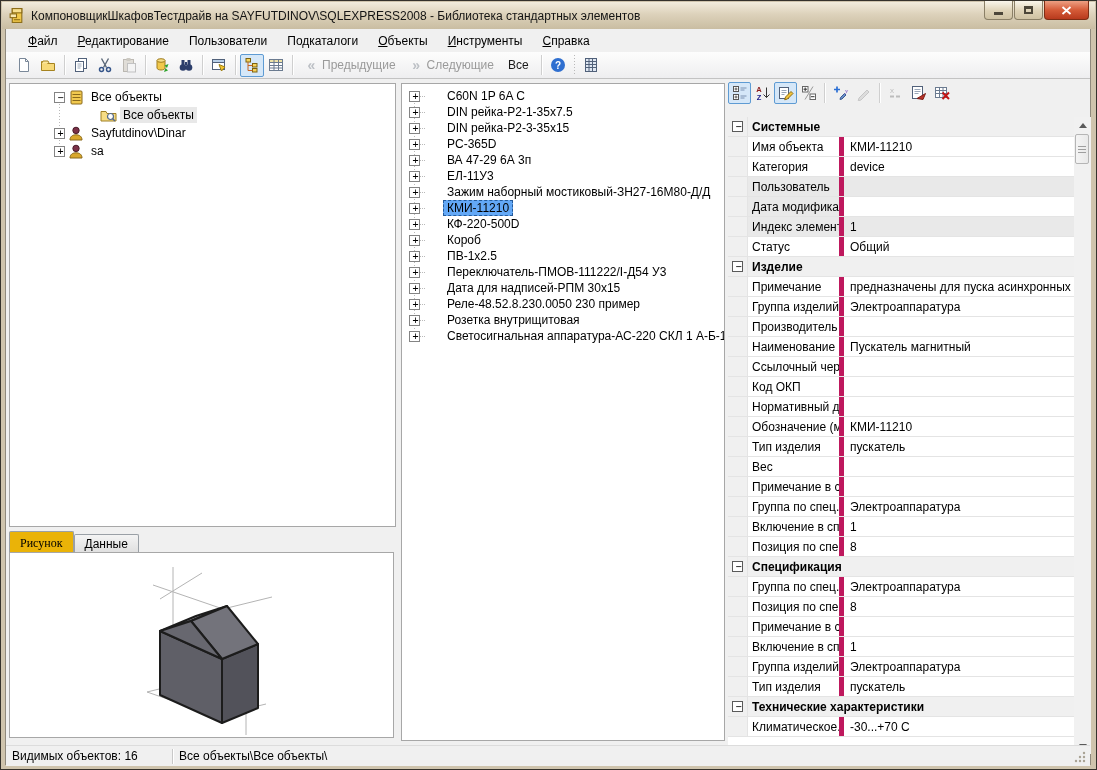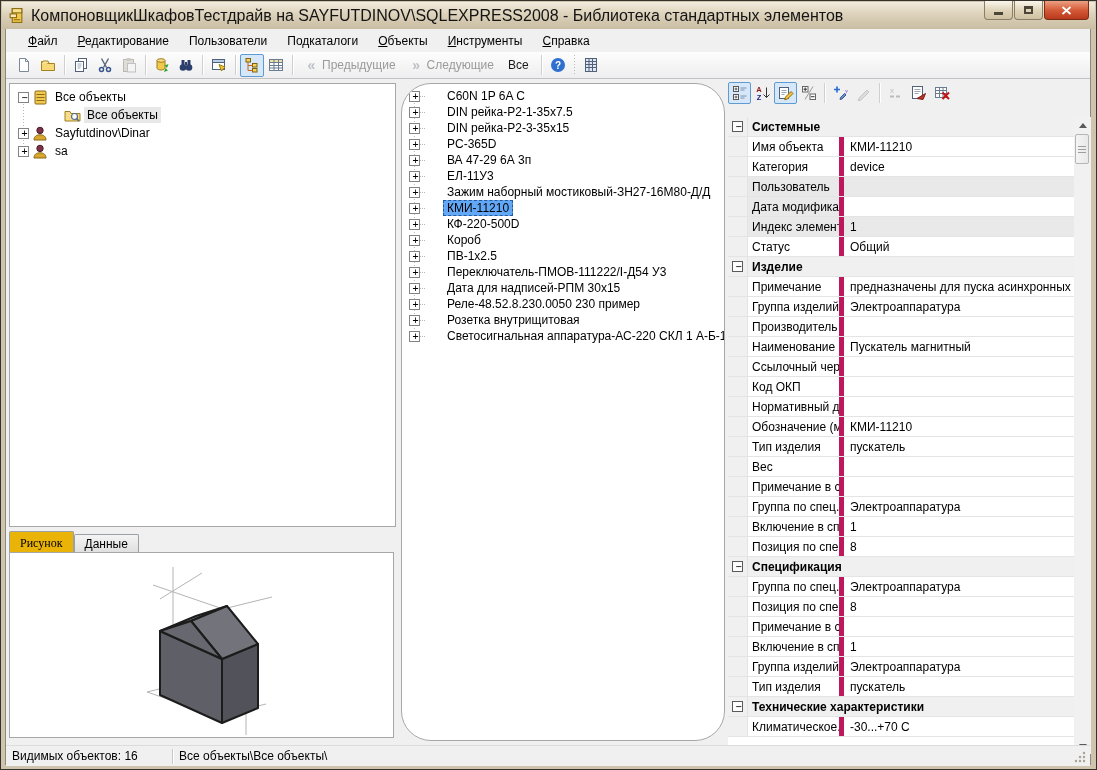--- a/index.html
+++ b/index.html
@@ -5,21 +5,21 @@
   html,body{margin:0;padding:0;background:#9c9484;}
   *{box-sizing:border-box;}
   body{font-family:"Liberation Sans", sans-serif;font-size:12px;color:#000;}
   .window{position:relative;width:1097px;height:770px;background:#cfc4ad;border:1px solid #35322c;overflow:hidden;}
   .client-bg{position:absolute;left:4px;right:5px;top:28px;bottom:4px;background:#f0f0f0;border:1px solid #8f897c;}
 
   
   .titlebar{position:absolute;left:1px;right:1px;top:1px;height:27px;
     background:linear-gradient(#f2ecdd,#ddd2bb 45%,#c9bda2);display:flex;align-items:center;padding:0 6px;}
   .titlebar .app-icon{width:17px;height:17px;margin-right:6px;flex:0 0 auto;}
-  .title-text{font-size:16px;color:#141414;white-space:nowrap;overflow:hidden;}
+  .title-text{font-size:12px;color:#141414;white-space:nowrap;overflow:hidden;}
   .win-buttons{position:absolute;top:0;right:7px;display:flex;}
   .wbtn{width:29px;height:19px;border:1px solid #8a7f66;border-top:none;border-radius:0 0 4px 4px;
     background:linear-gradient(#faf6ec,#ded2b6 55%,#cfc2a3);display:flex;align-items:center;justify-content:center;margin-left:0;}
   .wbtn + .wbtn{margin-left:1px;}
   .wbtn.close{width:45px;background:linear-gradient(#eda083,#d55b38 50%,#b83a1d);border-color:#7e2d14;}
   .glyph-min{width:9px;height:3px;background:#4c4639;margin-top:6px;}
   .glyph-max{width:9px;height:8px;border:2px solid #4c4639;border-top-width:3px;background:transparent;}
 
   
   .menubar{position:absolute;left:5px;right:6px;top:28px;height:23px;background:#f0f0f0;display:flex;align-items:center;padding-left:12px;}
@@ -33,22 +33,22 @@
   .tbtn.toggled{background:#d5e7f8;border-color:#5e9bd3;}
   .tbtn.disabled{opacity:.55;}
   .tsep{width:1px;height:20px;background:#cfcfcf;margin:0 4px;box-shadow:1px 0 0 #fff;}
   .tsep.dotted{background:repeating-linear-gradient(to bottom,#b9b9b9 0 1px,transparent 1px 3px);box-shadow:none;}
   .nav-label{color:#9a9a9a;margin:0 6px 0 1px;white-space:nowrap;}
   .nav-arrows{color:#8e959e;font-size:14px;font-weight:bold;letter-spacing:-1px;margin-left:4px;}
   .all-label{color:#1a1a1a;margin:4px 8px;}
 
   
   .panel{position:absolute;background:#fff;border:1px solid #a7a7a7;}
-  .left-tree-panel{left:8px;top:82px;width:387px;height:444px;overflow:hidden;}
-  .object-list-panel{left:400px;top:82px;width:324px;height:658px;overflow:hidden;border-radius:30px;}
+  .left-tree-panel{left:8px;top:82px;width:387px;height:444px;overflow:hidden;padding-left:36px;}
+  .object-list-panel{left:400px;top:82px;width:324px;height:658px;overflow:hidden;}
   .picture-panel{left:8px;top:551px;width:385px;height:186px;}
 
   
   .tree-area{position:relative;padding-top:4px;}
   .dotline{position:absolute;width:1px;background:repeating-linear-gradient(to bottom,#b9b9b9 0 1px,transparent 1px 3px);}
   .tree-row{display:flex;align-items:center;height:18px;position:relative;}
   .tree-row.lvl-0{padding-left:8px;}
   .tree-row.lvl-1{padding-left:40px;}
   .tw-box{width:11px;height:11px;border:1px solid #848484;background:#fff;flex:0 0 auto;position:relative;margin-right:3px;}
   .tw-box::before{position:absolute;left:1px;top:-1px;width:9px;height:11px;text-align:center;font:10px/11px "DejaVu Sans Mono",monospace;}

